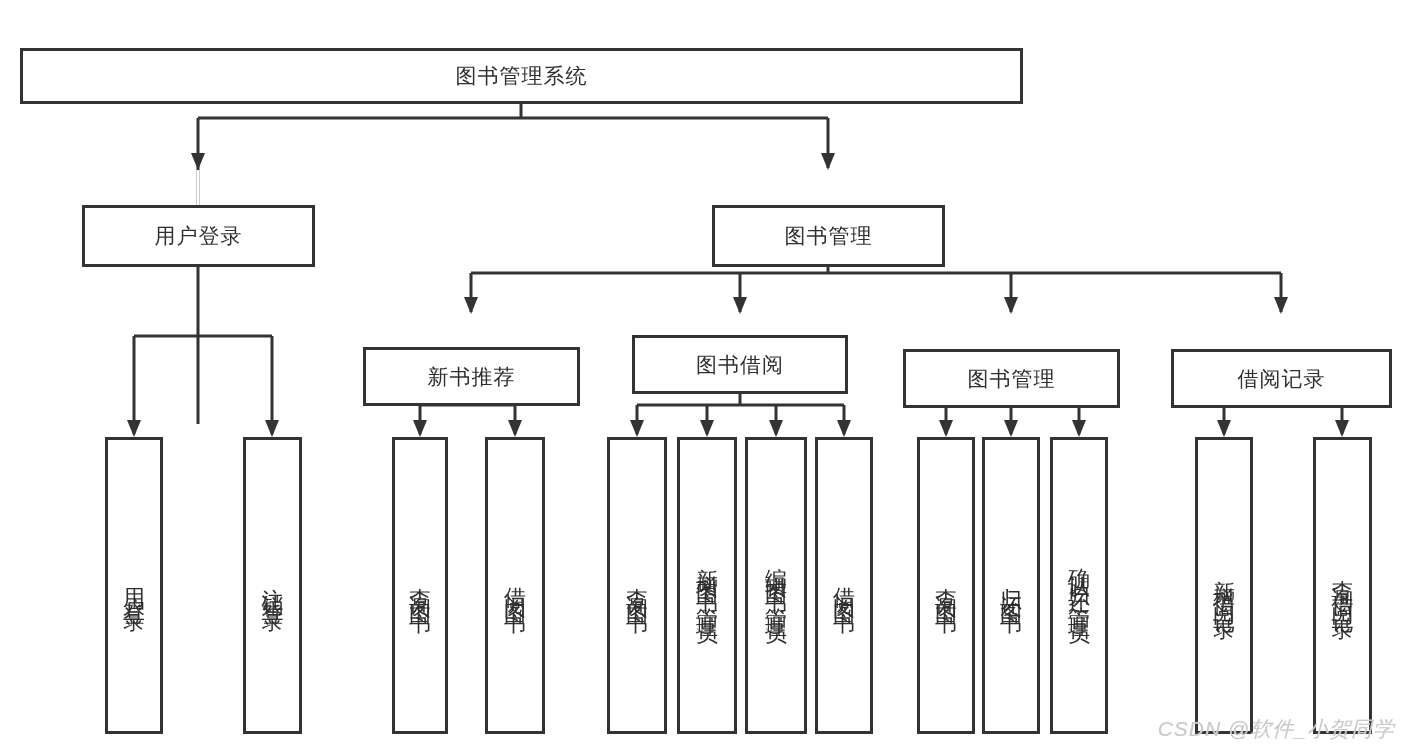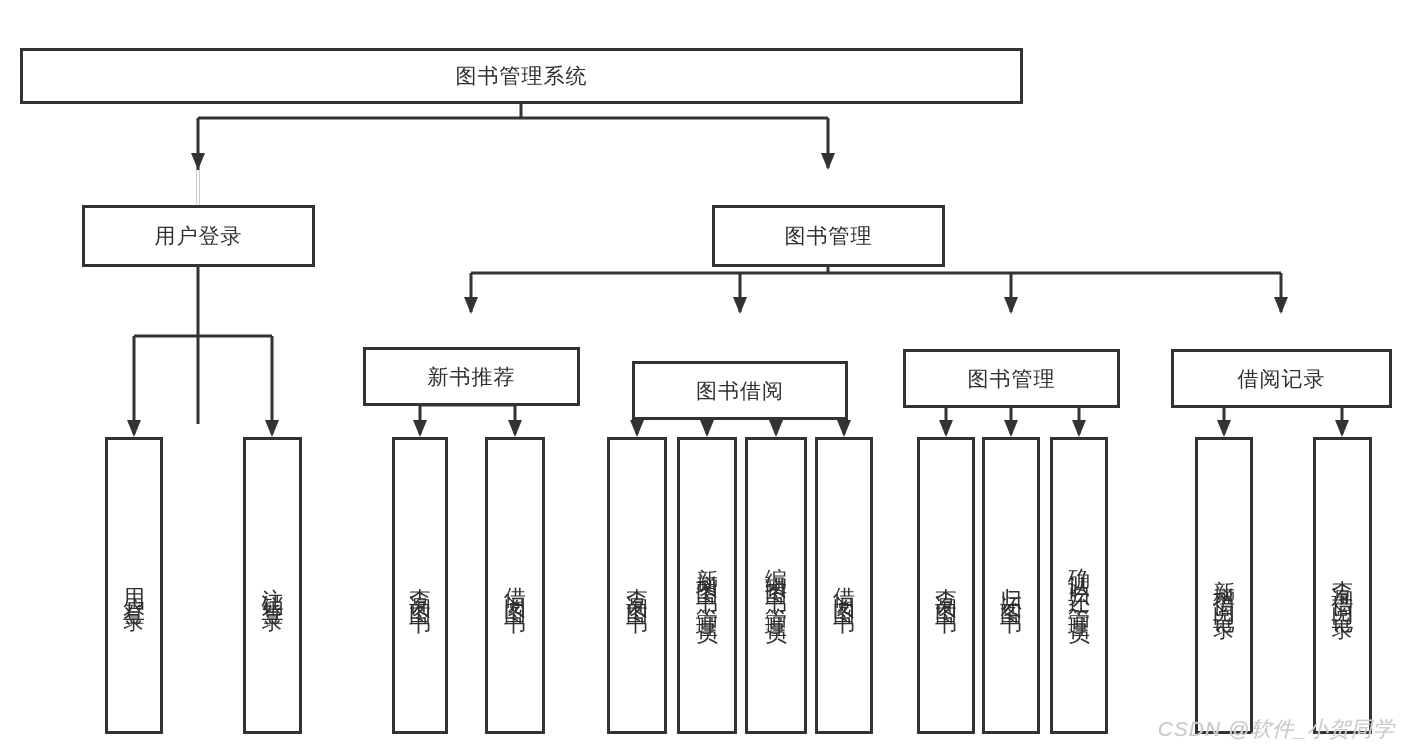--- a/index.html
+++ b/index.html
@@ -96,21 +96,21 @@
       <polygon points="1217,420 1231,420 1224,437" fill="#333333"></polygon>
       <polygon points="1335,420 1349,420 1342,437" fill="#333333"></polygon>
     </svg>
 
   <div class="hnode" style="left:20px;top:13px;width:1003px;height:56px">图书管理系统</div>
 
   <div class="hnode" style="left:82px;top:170px;width:233px;height:62px">用户登录</div>
   <div class="hnode" style="left:712px;top:170px;width:233px;height:62px">图书管理</div>
 
   <div class="hnode" style="left:363px;top:312px;width:217px;height:59px">新书推荐</div>
-  <div class="hnode" style="left:632px;top:326px;width:216px;height:59px">图书借阅</div>
+  <div class="hnode" style="left:632px;top:300px;width:216px;height:59px">图书借阅</div>
   <div class="hnode" style="left:903px;top:314px;width:217px;height:59px">图书管理</div>
   <div class="hnode" style="left:1171px;top:314px;width:221px;height:59px">借阅记录</div>
 
   <div class="vnode" style="left:105px;width:58px">
     <span class="vtext">用户登录</span>
   </div>
   <div class="vnode" style="left:243px;width:59px">
     <span class="vtext">注销登录</span>
   </div>
 

